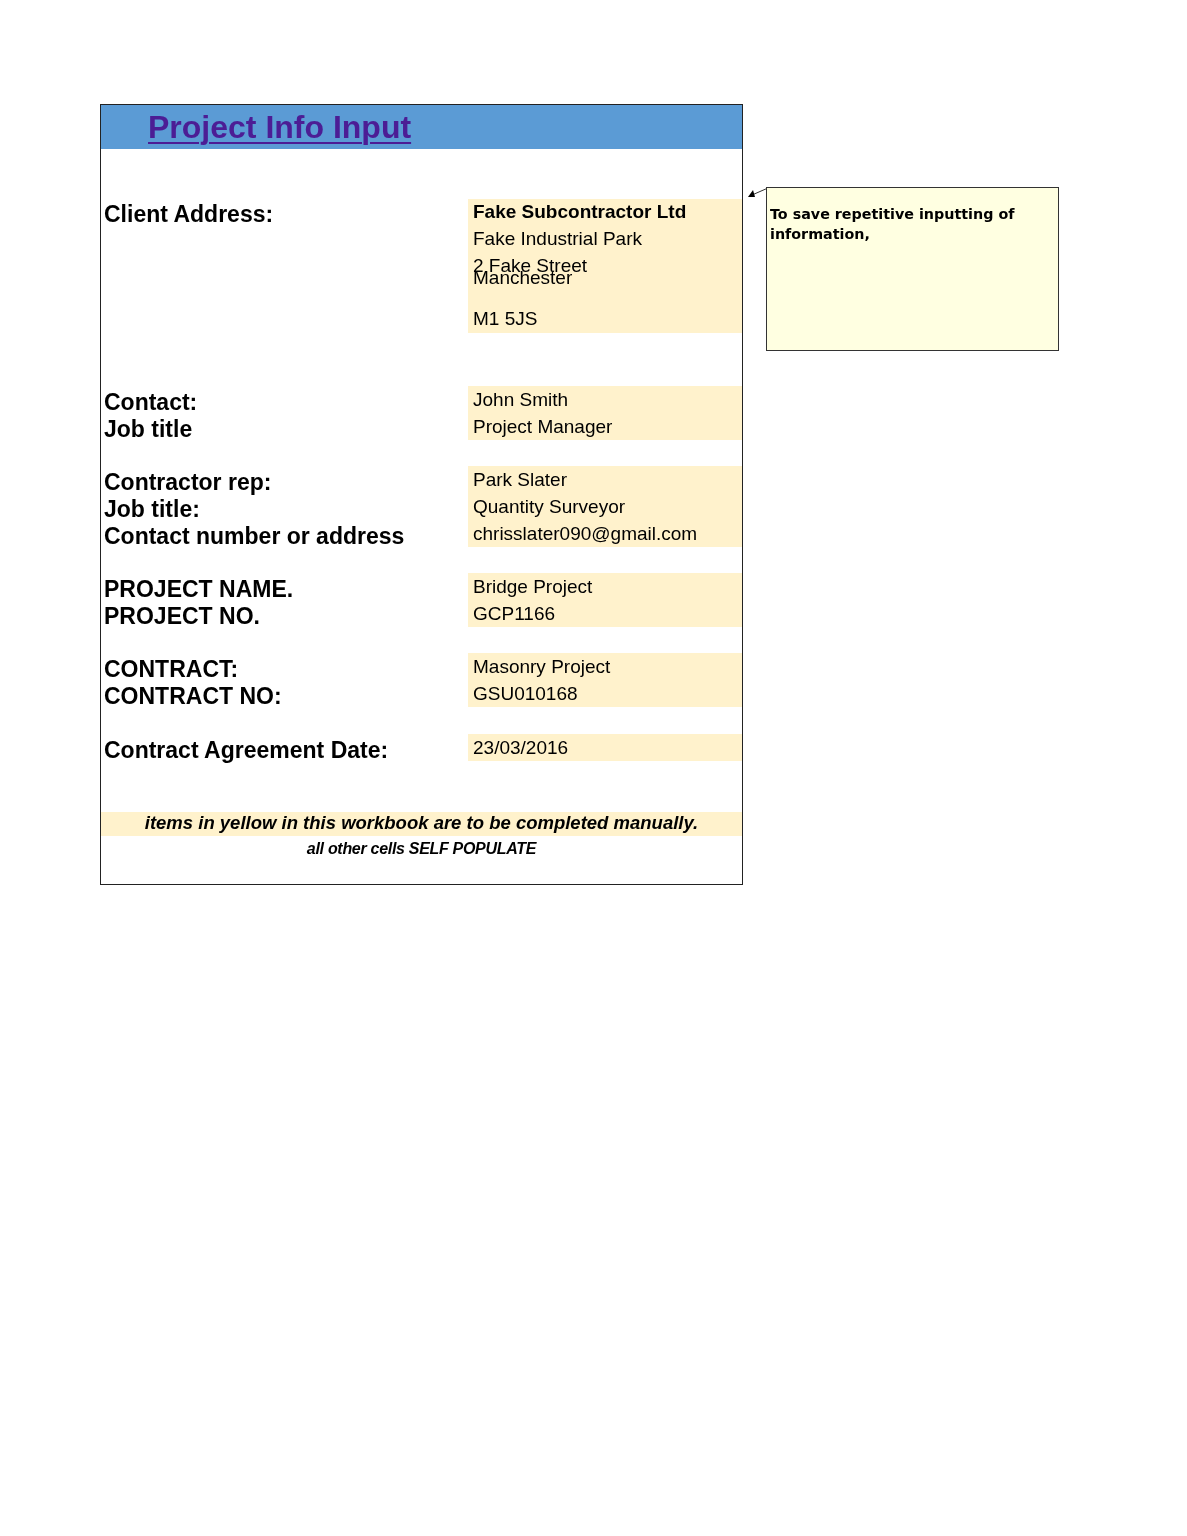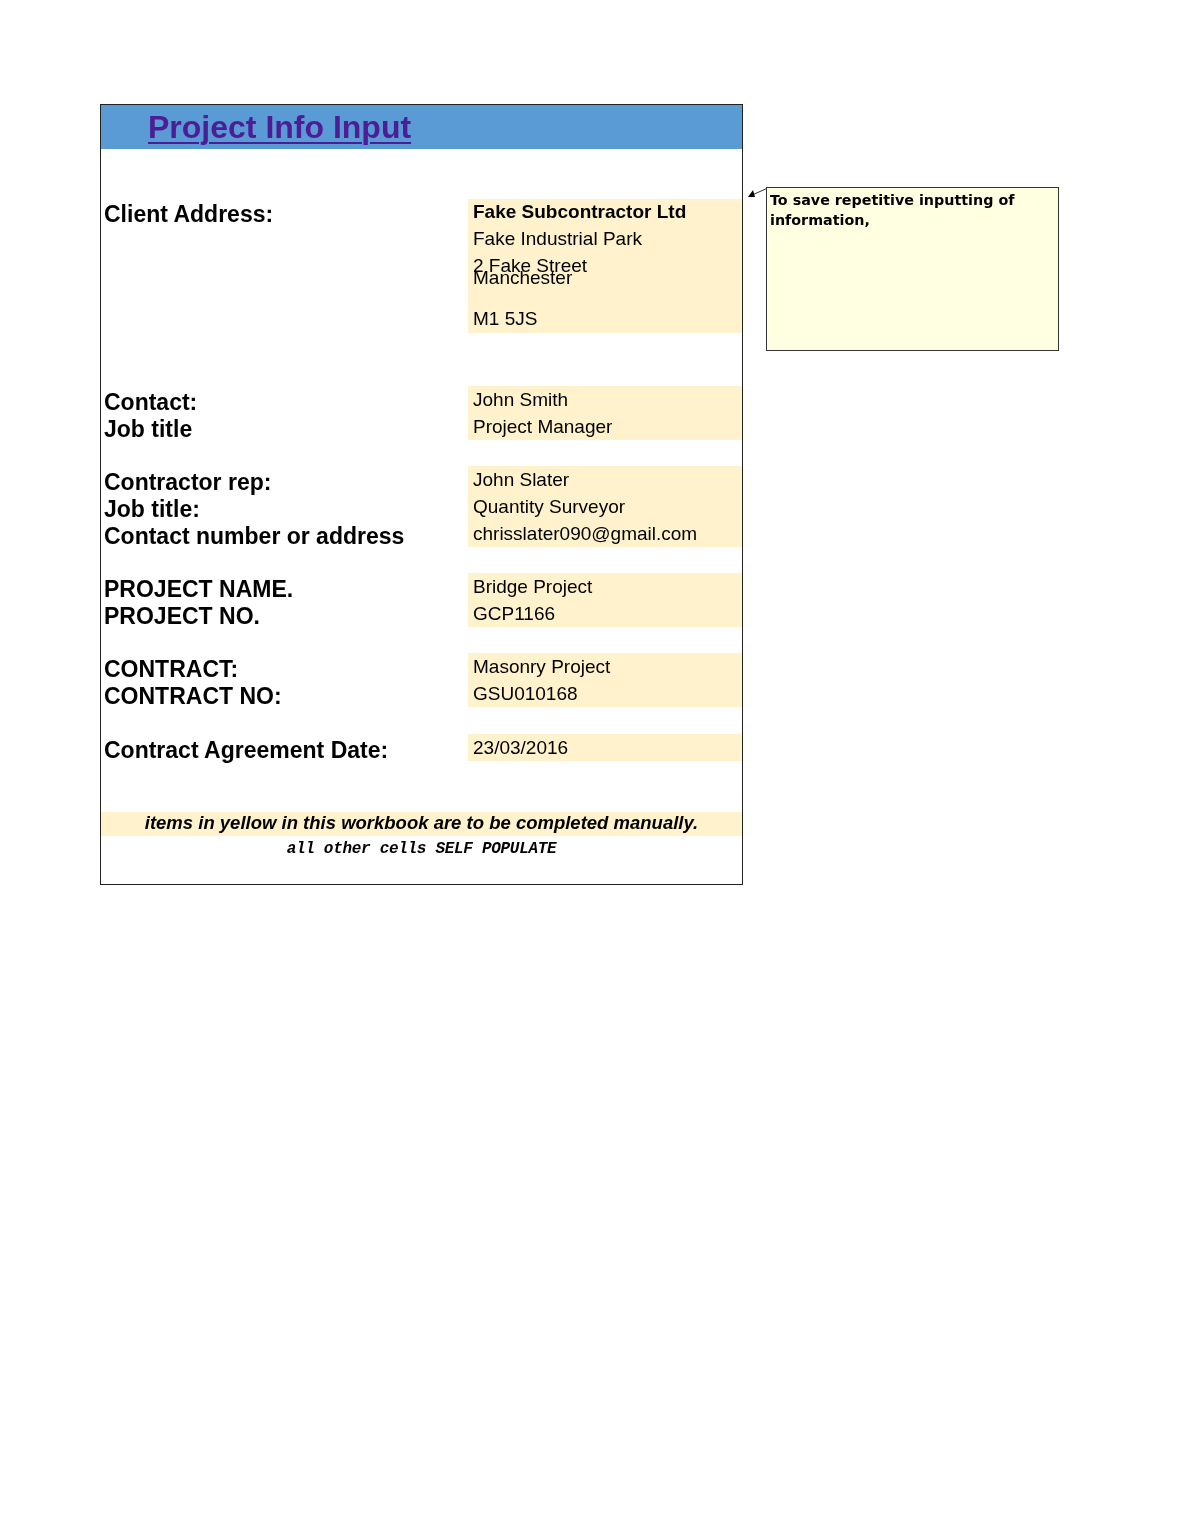--- a/index.html
+++ b/index.html
@@ -6,22 +6,22 @@
     body { width: 1187px; height: 1536px; position: relative; font-family: "Liberation Sans", sans-serif; color: #000; }
     .sheet { position: absolute; left: 100px; top: 104px; width: 643px; height: 781px; border: 1.5px solid #222; box-sizing: border-box; background: #fff; }
     .title-bar { position: absolute; left: 0; top: 0; width: 100%; height: 44px; background: #5b9bd5; }
     .title { position: absolute; left: 15px; top: 4px; font-size: 32px; font-weight: bold; color: #4c1d95; text-decoration: underline; text-decoration-thickness: 2px; text-underline-offset: 4px; margin-left: 32px; }
     .label { position: absolute; left: 3px; font-size: 23px; font-weight: bold; white-space: nowrap; }
     .field { position: absolute; left: 367px; width: 274px; background: #fff2cc; }
     .val { position: absolute; left: 372px; font-size: 19px; white-space: nowrap; }
     .val.bold { font-weight: bold; }
     .note-band { position: absolute; left: 0; top: 707px; width: 100%; height: 24px; background: #fff2cc; }
     .note1 { position: absolute; left: 0; top: 707px; width: 100%; text-align: center; font-size: 18.5px; font-weight: bold; font-style: italic; }
-    .note2 { position: absolute; left: 0; top: 735px; width: 100%; text-align: center; font-size: 16px; font-weight: bold; font-style: italic; font-family: Liberation Mono, monospace; letter-spacing: -0.3px; }
-    .comment { position: absolute; left: 766px; top: 187px; width: 293px; height: 164px; background: #ffffe1; border: 1.5px solid #333; box-sizing: border-box; padding: 2px 3px; font-family: "DejaVu Sans", sans-serif; font-size: 14.3px; font-weight: bold; line-height: 20.3px; }
+    .note2 { position: absolute; left: 0; top: 735px; width: 100%; text-align: center; font-size: 16px; font-weight: bold; font-style: italic; font-family: Liberation Sans, sans-serif; letter-spacing: -0.3px; }
+    .comment { position: absolute; left: 766px; top: 187px; width: 293px; height: 164px; background: #ffffe1; border: 1.5px solid #333; box-sizing: border-box; padding: 16px 3px; font-family: "DejaVu Sans", sans-serif; font-size: 14.3px; font-weight: bold; line-height: 20.3px; }
     .comment p { margin: 0; }
     .arrow-line { position: absolute; left: 748px; top: 187px; width: 20px; height: 10px; }
   </style>
 </head>
 <body>
 
 <div class="sheet">
   <div class="title-bar">
     <div class="title">Project Info Input</div>
   </div>
@@ -37,21 +37,21 @@
   <div class="label" style="top:284px">Contact:</div>
   <div class="label" style="top:311px">Job title</div>
   <div class="field" style="top:281px;height:54px"></div>
   <div class="val" style="top:284px">John Smith</div>
   <div class="val" style="top:311px">Project Manager</div>
 
   <div class="label" style="top:364px">Contractor rep:</div>
   <div class="label" style="top:391px">Job title:</div>
   <div class="label" style="top:418px">Contact number or address</div>
   <div class="field" style="top:361px;height:81px"></div>
-  <div class="val" style="top:364px">John Slater</div>
+  <div class="val" style="top:364px">Park Slater</div>
   <div class="val" style="top:391px">Quantity Surveyor</div>
   <div class="val" style="top:418px">chrisslater090@gmail.com</div>
 
   <div class="label" style="top:471px">PROJECT NAME.</div>
   <div class="label" style="top:498px">PROJECT NO.</div>
   <div class="field" style="top:468px;height:54px"></div>
   <div class="val" style="top:471px">Bridge Project</div>
   <div class="val" style="top:498px">GCP1166</div>
 
   <div class="label" style="top:551px">CONTRACT:</div>

